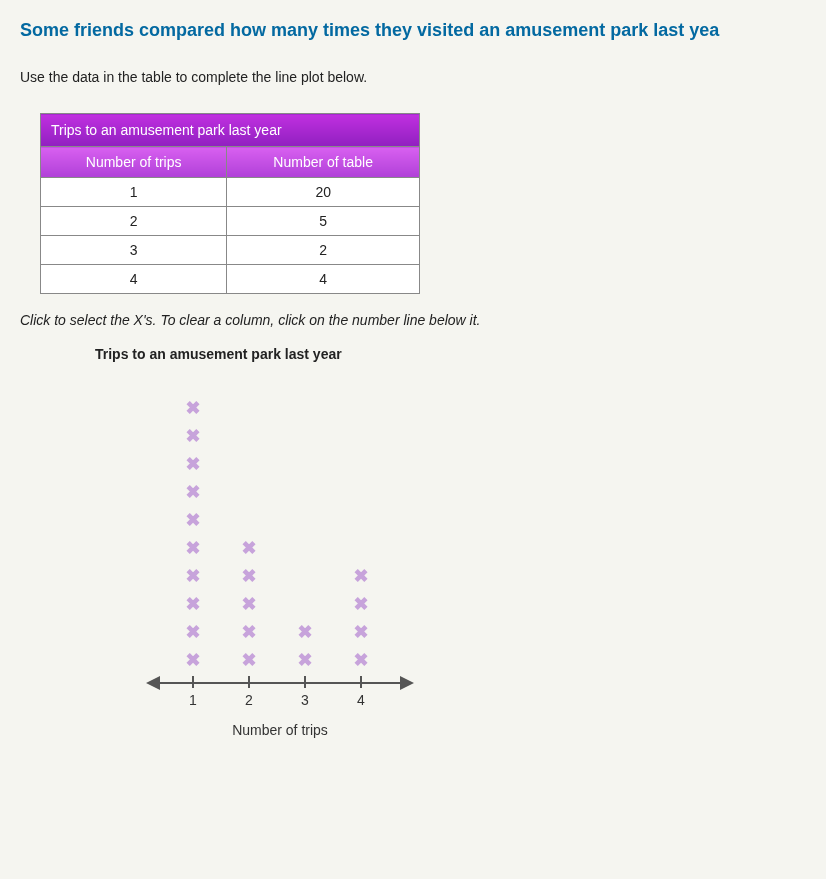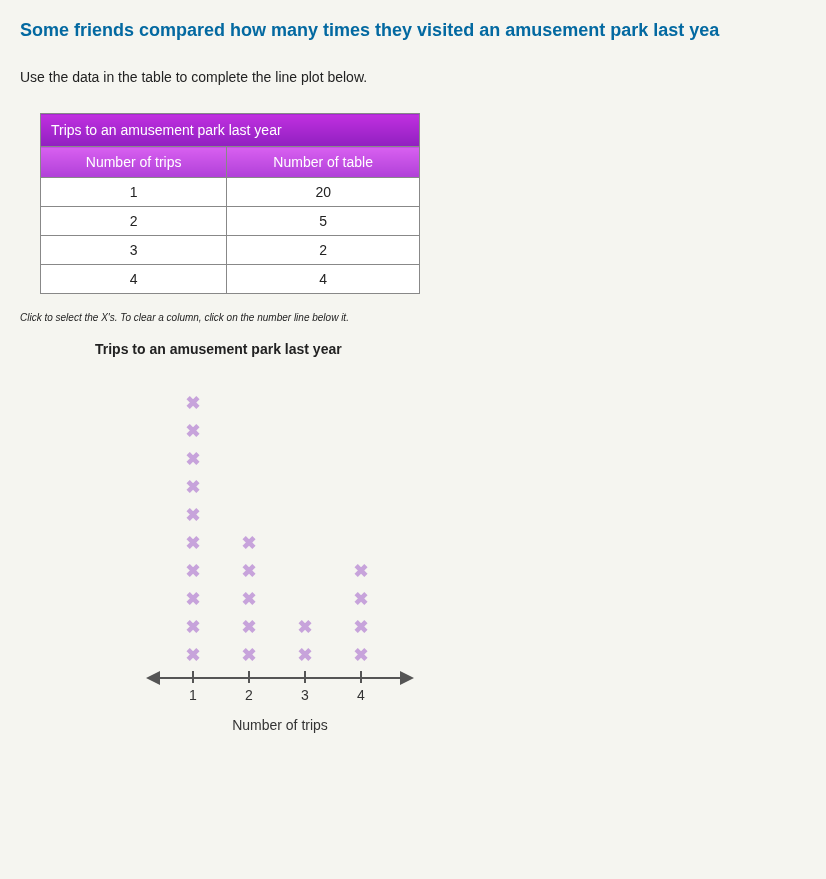--- a/index.html
+++ b/index.html
@@ -45,21 +45,21 @@
   .data-table .data-row td {
     background: white;
     color: #222;
     font-size: 14px;
     padding: 6px 10px;
     border: 1px solid #888;
     text-align: center;
   }
   .instruction {
     font-style: italic;
-    font-size: 10px;
+    font-size: 14px;
     margin-bottom: 18px;
     color: #222;
   }
   .plot-title {
     font-weight: bold;
     font-size: 14px;
     margin-left: 75px;
     margin-bottom: 12px;
     color: #222;
   }

